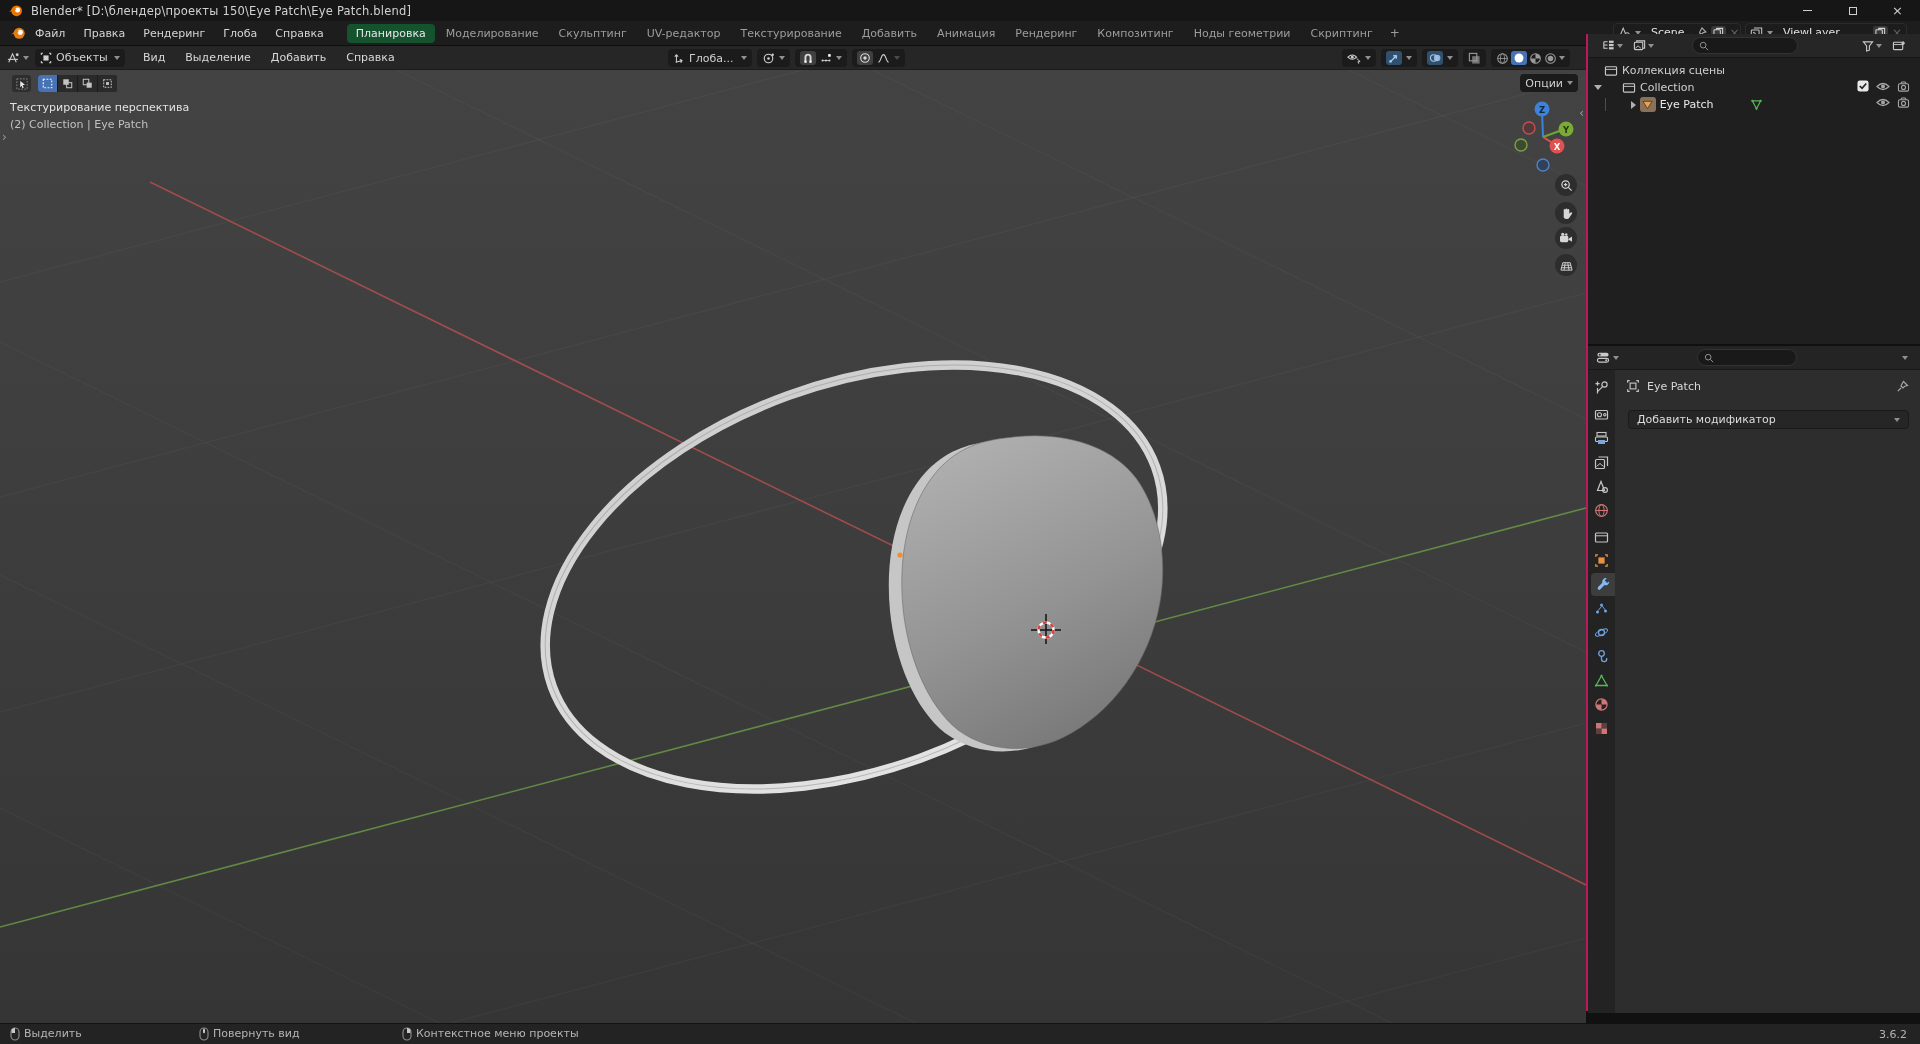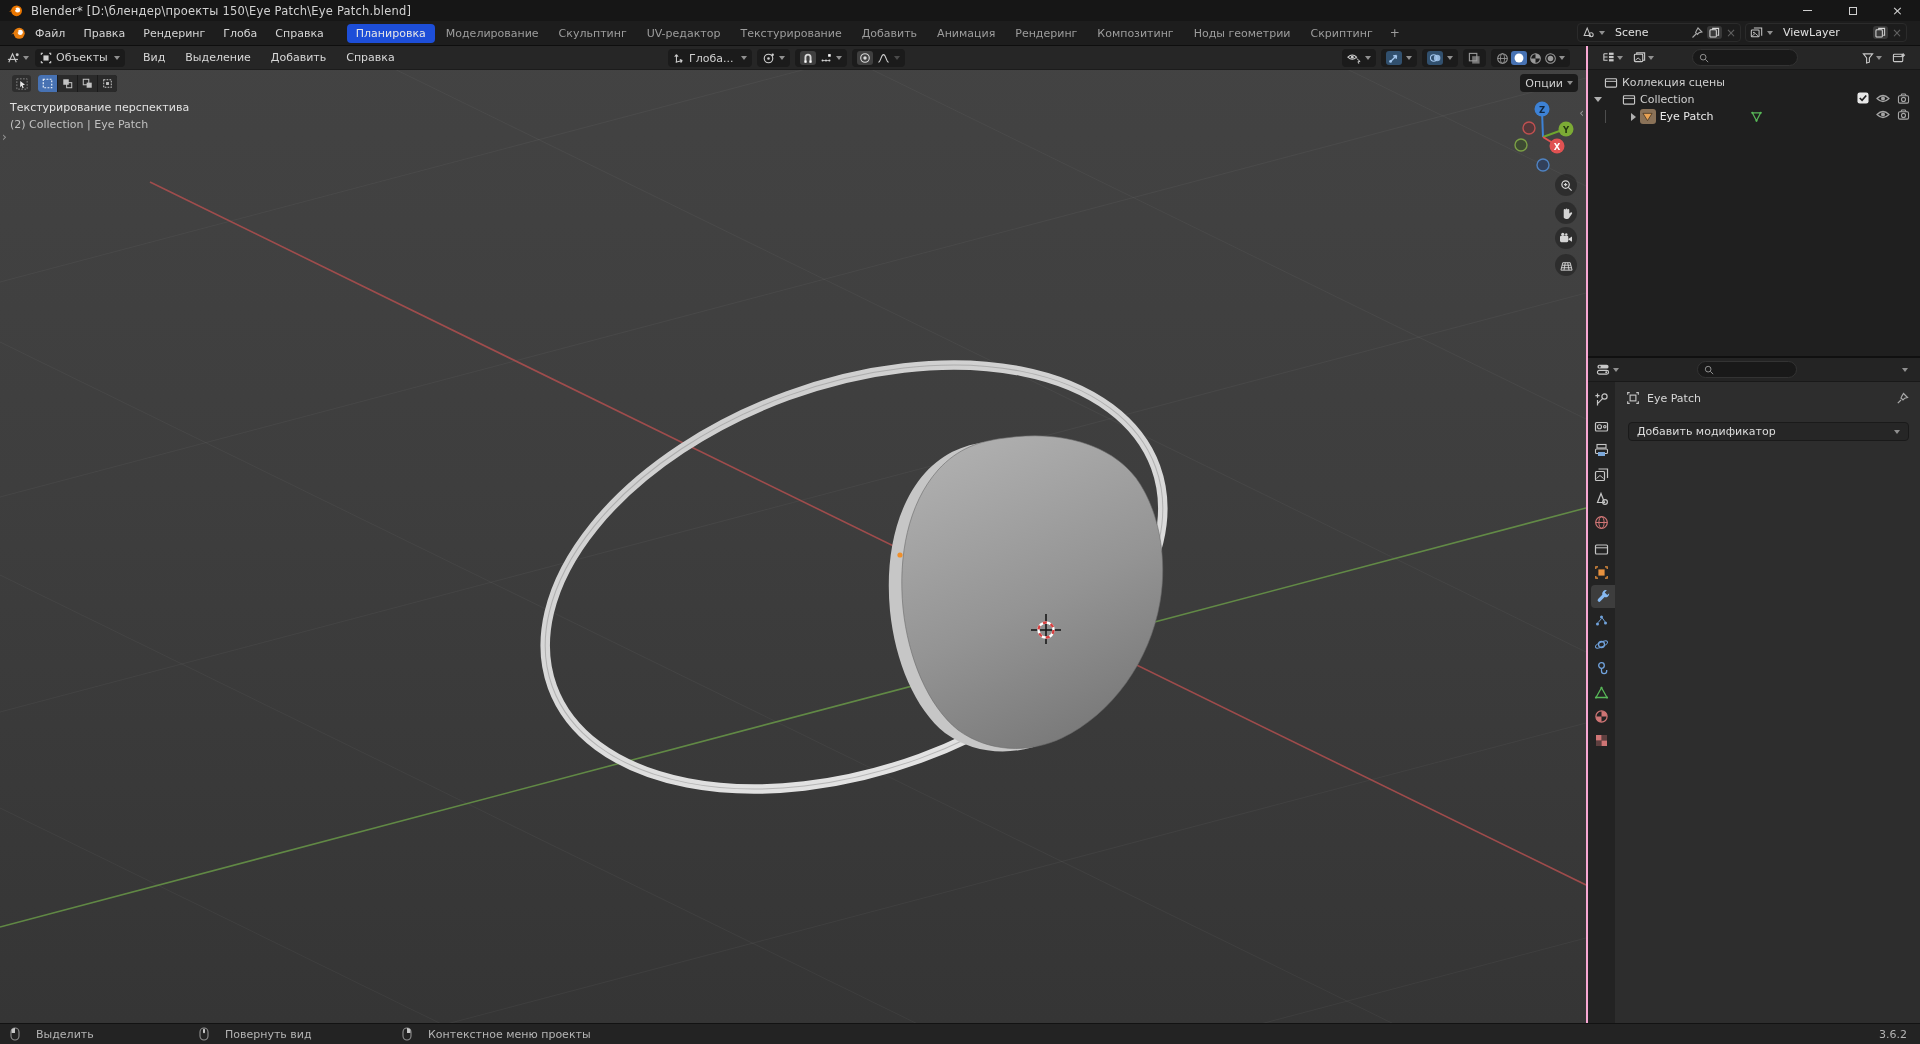--- a/index.html
+++ b/index.html
@@ -18,21 +18,21 @@
   .glyph-min{display:inline-block;width:9px;border-bottom:1px solid #cfcfcf}
   .glyph-max{display:inline-block;width:8px;height:8px;border:1px solid #cfcfcf}
   .glyph-close{font-size:13px;line-height:1}
 
   
   .topbar{position:absolute;left:0;top:21px;width:1920px;height:25px;background:#1d1d1d;
     border-bottom:1px solid #0e0e0e;display:flex;align-items:center}
   .menu-item{padding:0 9px;color:#d5d5d5;font-size:11px}
   .ws-tabs{display:flex;align-items:center;margin-left:14px;gap:2px}
   .ws-tab{padding:3px 9px;border-radius:4px;color:#9d9d9d;font-size:11px;white-space:nowrap}
-  .ws-tab.active{background:#1d4ed8;color:#e6e6e6}
+  .ws-tab.active{background:#14532d;color:#e6e6e6}
   .ws-add{color:#9d9d9d;padding:0 6px;font-size:12px}
   .topbar-right{position:absolute;right:13px;top:2px;height:20px;display:flex;gap:4px}
   .idblock{display:flex;align-items:center;background:#1c1c1c;border:1px solid #2b2b2b;
     border-radius:4px;height:19px;padding:0 4px;gap:4px}
   .idblock .name{color:#e0e0e0;padding:0 6px;font-size:11px}
   .dim{opacity:.4}
   .btn-inline{background:#393939;border-radius:3px;padding:1px 2px;display:flex;align-items:center}
 
   
   .chev{width:0;height:0;border-left:3.5px solid transparent;border-right:3.5px solid transparent;
@@ -66,22 +66,22 @@
   .tgroup{display:flex;gap:1px;background:#1b1b1b;border-radius:3px}
   .tgroup .tbtn{background:#2a2a2a;border-radius:0}
   .tgroup .tbtn:first-child{border-radius:3px 0 0 3px}
   .tgroup .tbtn:last-child{border-radius:0 3px 3px 0}
   .tgroup .tbtn.on{background:#4772b3}
   .edge-arrow{color:#9a9a9a;font-size:12px;position:absolute}
   .navbtn{position:absolute;width:22px;height:22px;border-radius:50%;background:rgba(30,30,30,.55);
     display:flex;align-items:center;justify-content:center}
 
   
-  .rightcol{position:absolute;left:1586px;top:46px;width:334px;height:977px;background:#404040;
-    border-left:2px solid #f9a8d4}
+  .rightcol{position:absolute;left:1586px;top:34px;width:334px;height:977px;background:#404040;
+    border-left:2px solid #be185d}
   .outliner{position:absolute;left:0;top:0;width:100%;height:310px;background:#1f1f1f}
   .ol-header{position:absolute;left:0;top:0;width:100%;height:24px;background:#262626;
     border-bottom:1px solid #171717;display:flex;align-items:center}
   .searchbox{display:flex;align-items:center;background:#191919;border:1px solid #333;
     border-radius:9px;height:17px;padding:0 6px;gap:4px}
   .ol-row{position:absolute;left:0;height:17px;display:flex;align-items:center;gap:4px;color:#cfcfcf}
   .ol-right{position:absolute;display:flex;gap:7px;align-items:center}
   .props{position:absolute;left:0;top:310px;width:100%;height:667px;background:#2d2d2d;
     border-top:2px solid #101010}
   .pr-header{position:absolute;left:0;top:0;width:100%;height:24px;background:#242424;
@@ -91,21 +91,21 @@
   .ptab.active{background:#3d3d3d;border-radius:4px 0 0 4px;margin-left:3px;width:24px}
   .pr-content{position:absolute;left:27px;top:24px;width:307px;height:643px;background:#2d2d2d}
   .breadcrumb{position:absolute;left:11px;top:9px;display:flex;align-items:center;gap:7px;color:#d8d8d8}
   .addmod{position:absolute;left:13px;top:40px;width:281px;height:19px;background:#262626;
     border:1px solid #1a1a1a;border-radius:4px;display:flex;align-items:center;
     padding:0 8px;color:#dcdcdc;justify-content:space-between}
 
   
   .statusbar{position:absolute;left:0;top:1023px;width:1920px;height:21px;background:#232323;
     border-top:1px solid #121212;display:flex;align-items:center;color:#b4b4b4}
-  .sb-item{position:absolute;display:flex;align-items:center;gap:16px}
+  .sb-item{position:absolute;display:flex;gap:4px}
   .sb-version{position:absolute;right:13px;color:#b4b4b4}
 </style>
 </head>
 <body>
 
 <div class="titlebar">
   <svg width="15" height="15" viewBox="0 0 15 15">
     <circle cx="8.6" cy="7.8" r="5.4" fill="#ea7600"></circle>
     <circle cx="9.6" cy="6.9" r="2.5" fill="#fff"></circle>
     <path d="M1 9 L6 4.6 L8.5 6.5 Z" fill="#ea7600"></path>
@@ -143,21 +143,21 @@
     <span class="ws-tab">Текстурирование</span>
     <span class="ws-tab">Добавить</span>
     <span class="ws-tab">Анимация</span>
     <span class="ws-tab">Рендеринг</span>
     <span class="ws-tab">Композитинг</span>
     <span class="ws-tab">Ноды геометрии</span>
     <span class="ws-tab">Скриптинг</span>
     <span class="ws-add">+</span>
   </div>
   <div class="topbar-right">
-    <div class="idblock" style="width:164px">
+    <div class="idblock" style="width:128px">
       <svg class="ic" width="13" height="13" viewBox="0 0 15 15">
         <path d="M6 2.5 L9.5 11 H2.5 Z" fill="none" stroke="#c6c6c6" stroke-width="1.2"></path>
         <circle cx="10.6" cy="10.2" r="2.3" fill="none" stroke="#c6c6c6" stroke-width="1.2"></circle>
       </svg>
       <span class="chev"></span>
       <span class="name" style="flex:1">Scene</span>
       <svg class="ic" width="12" height="12" viewBox="0 0 12 12">
         <path d="M7 1 L11 5 L8.2 5.6 L6.4 7.4 L4.6 5.6 L5.4 3.8 Z M5 7 L1.5 10.5" fill="none" stroke="#a8a8a8" stroke-width="1.1"></path>
       </svg>
       <span class="btn-inline">

